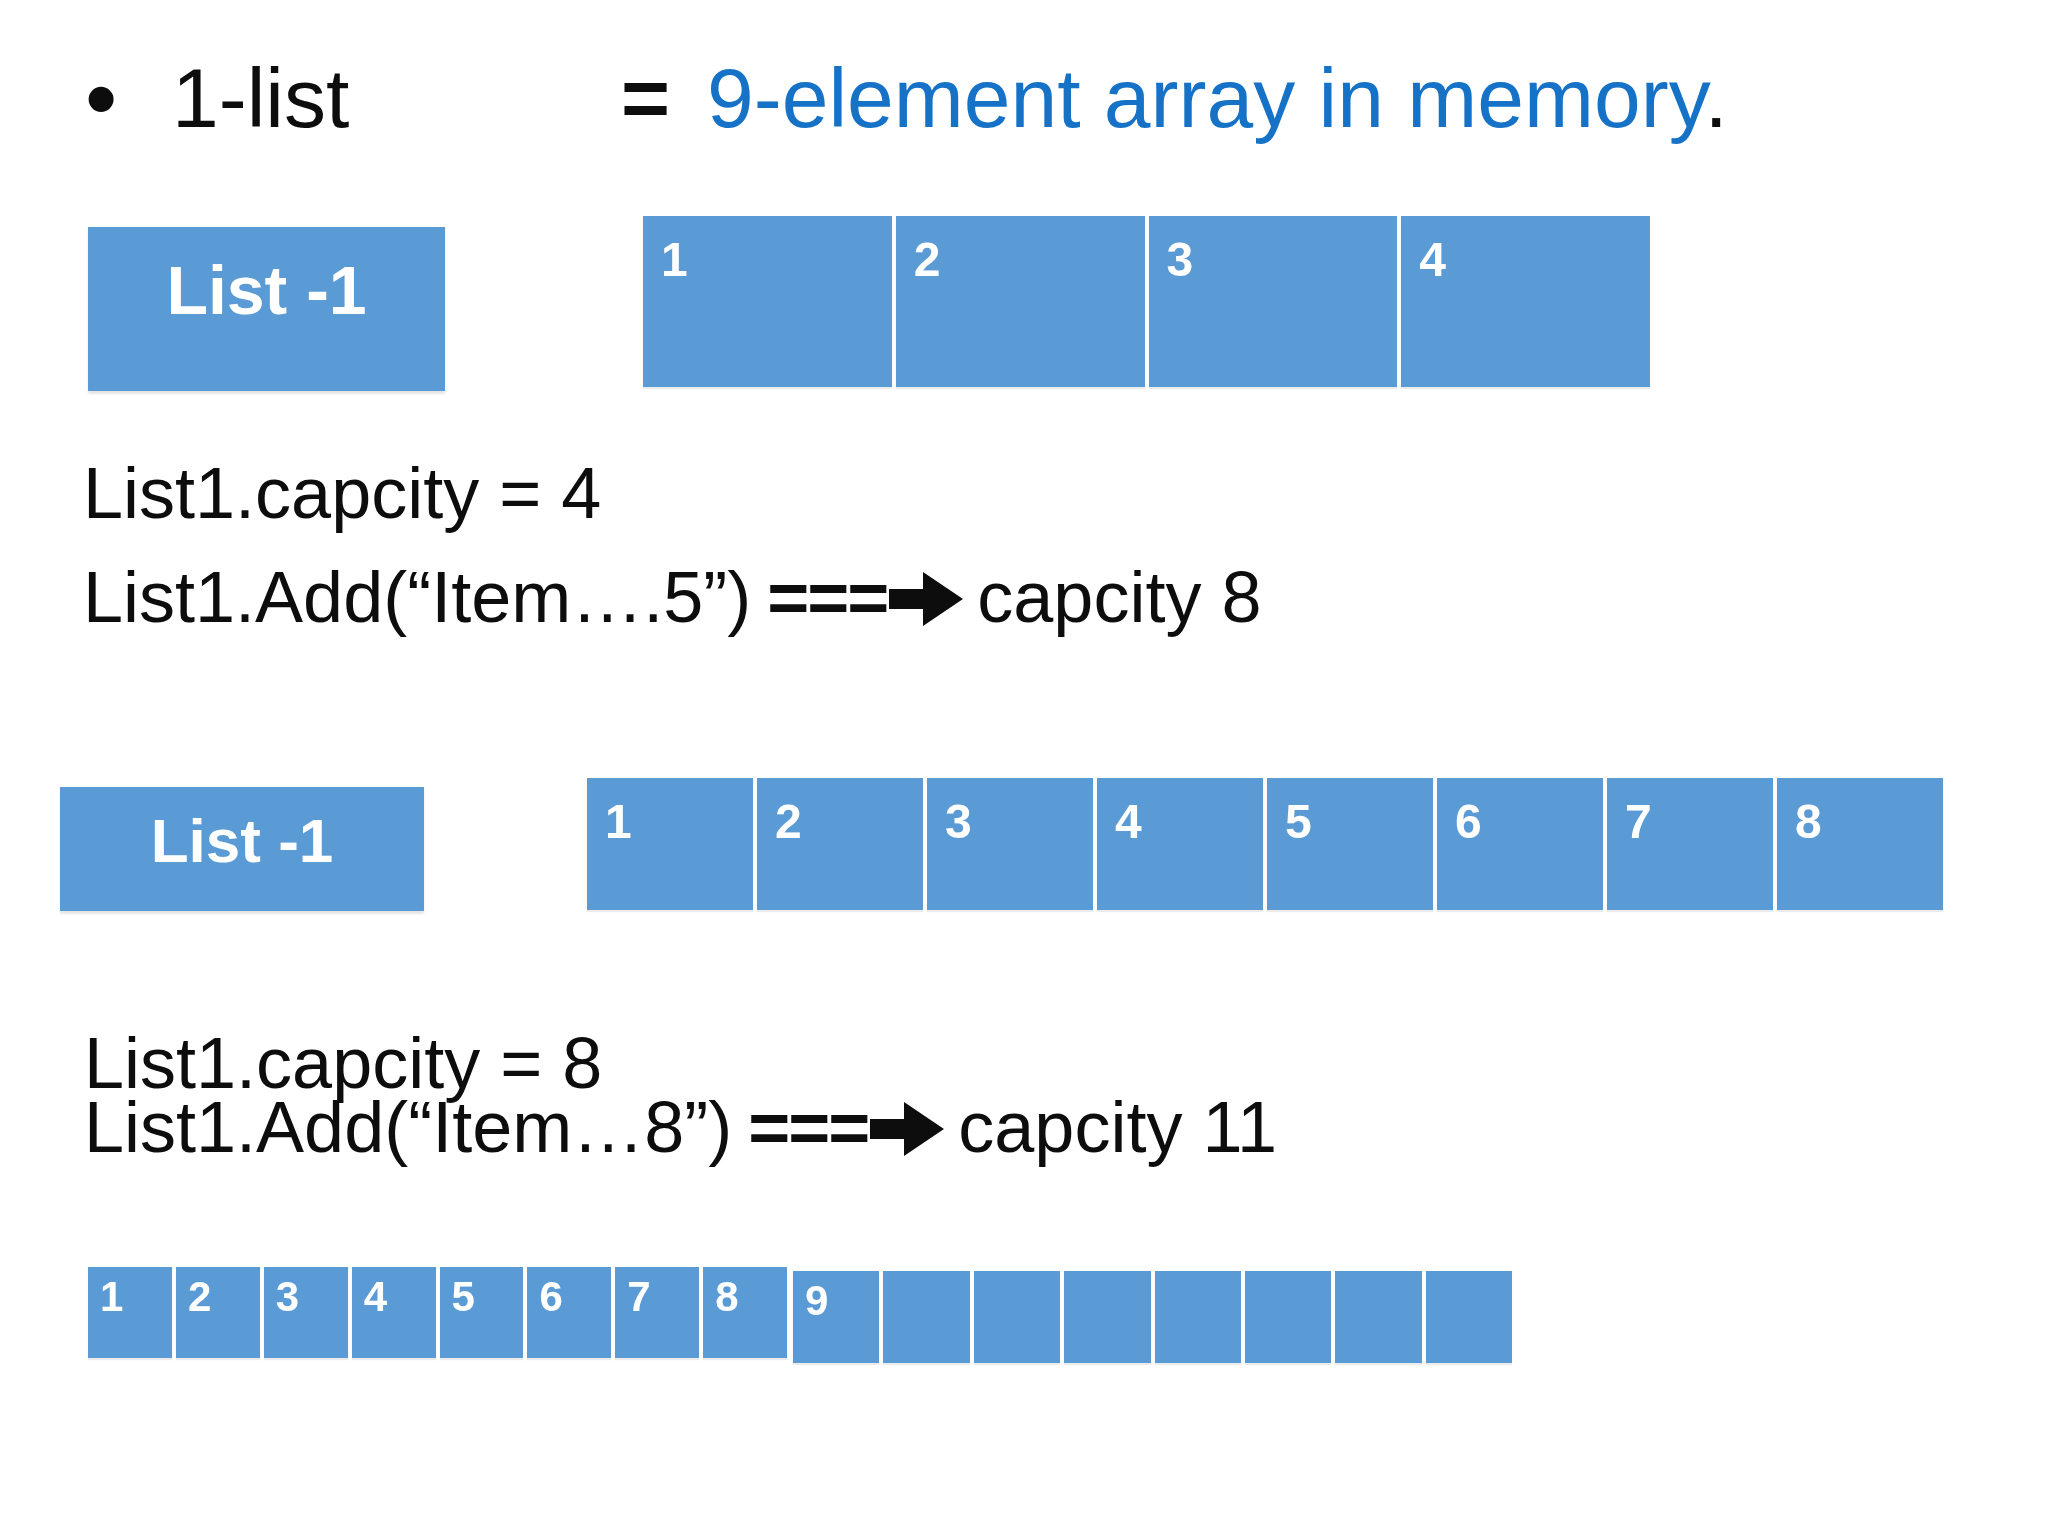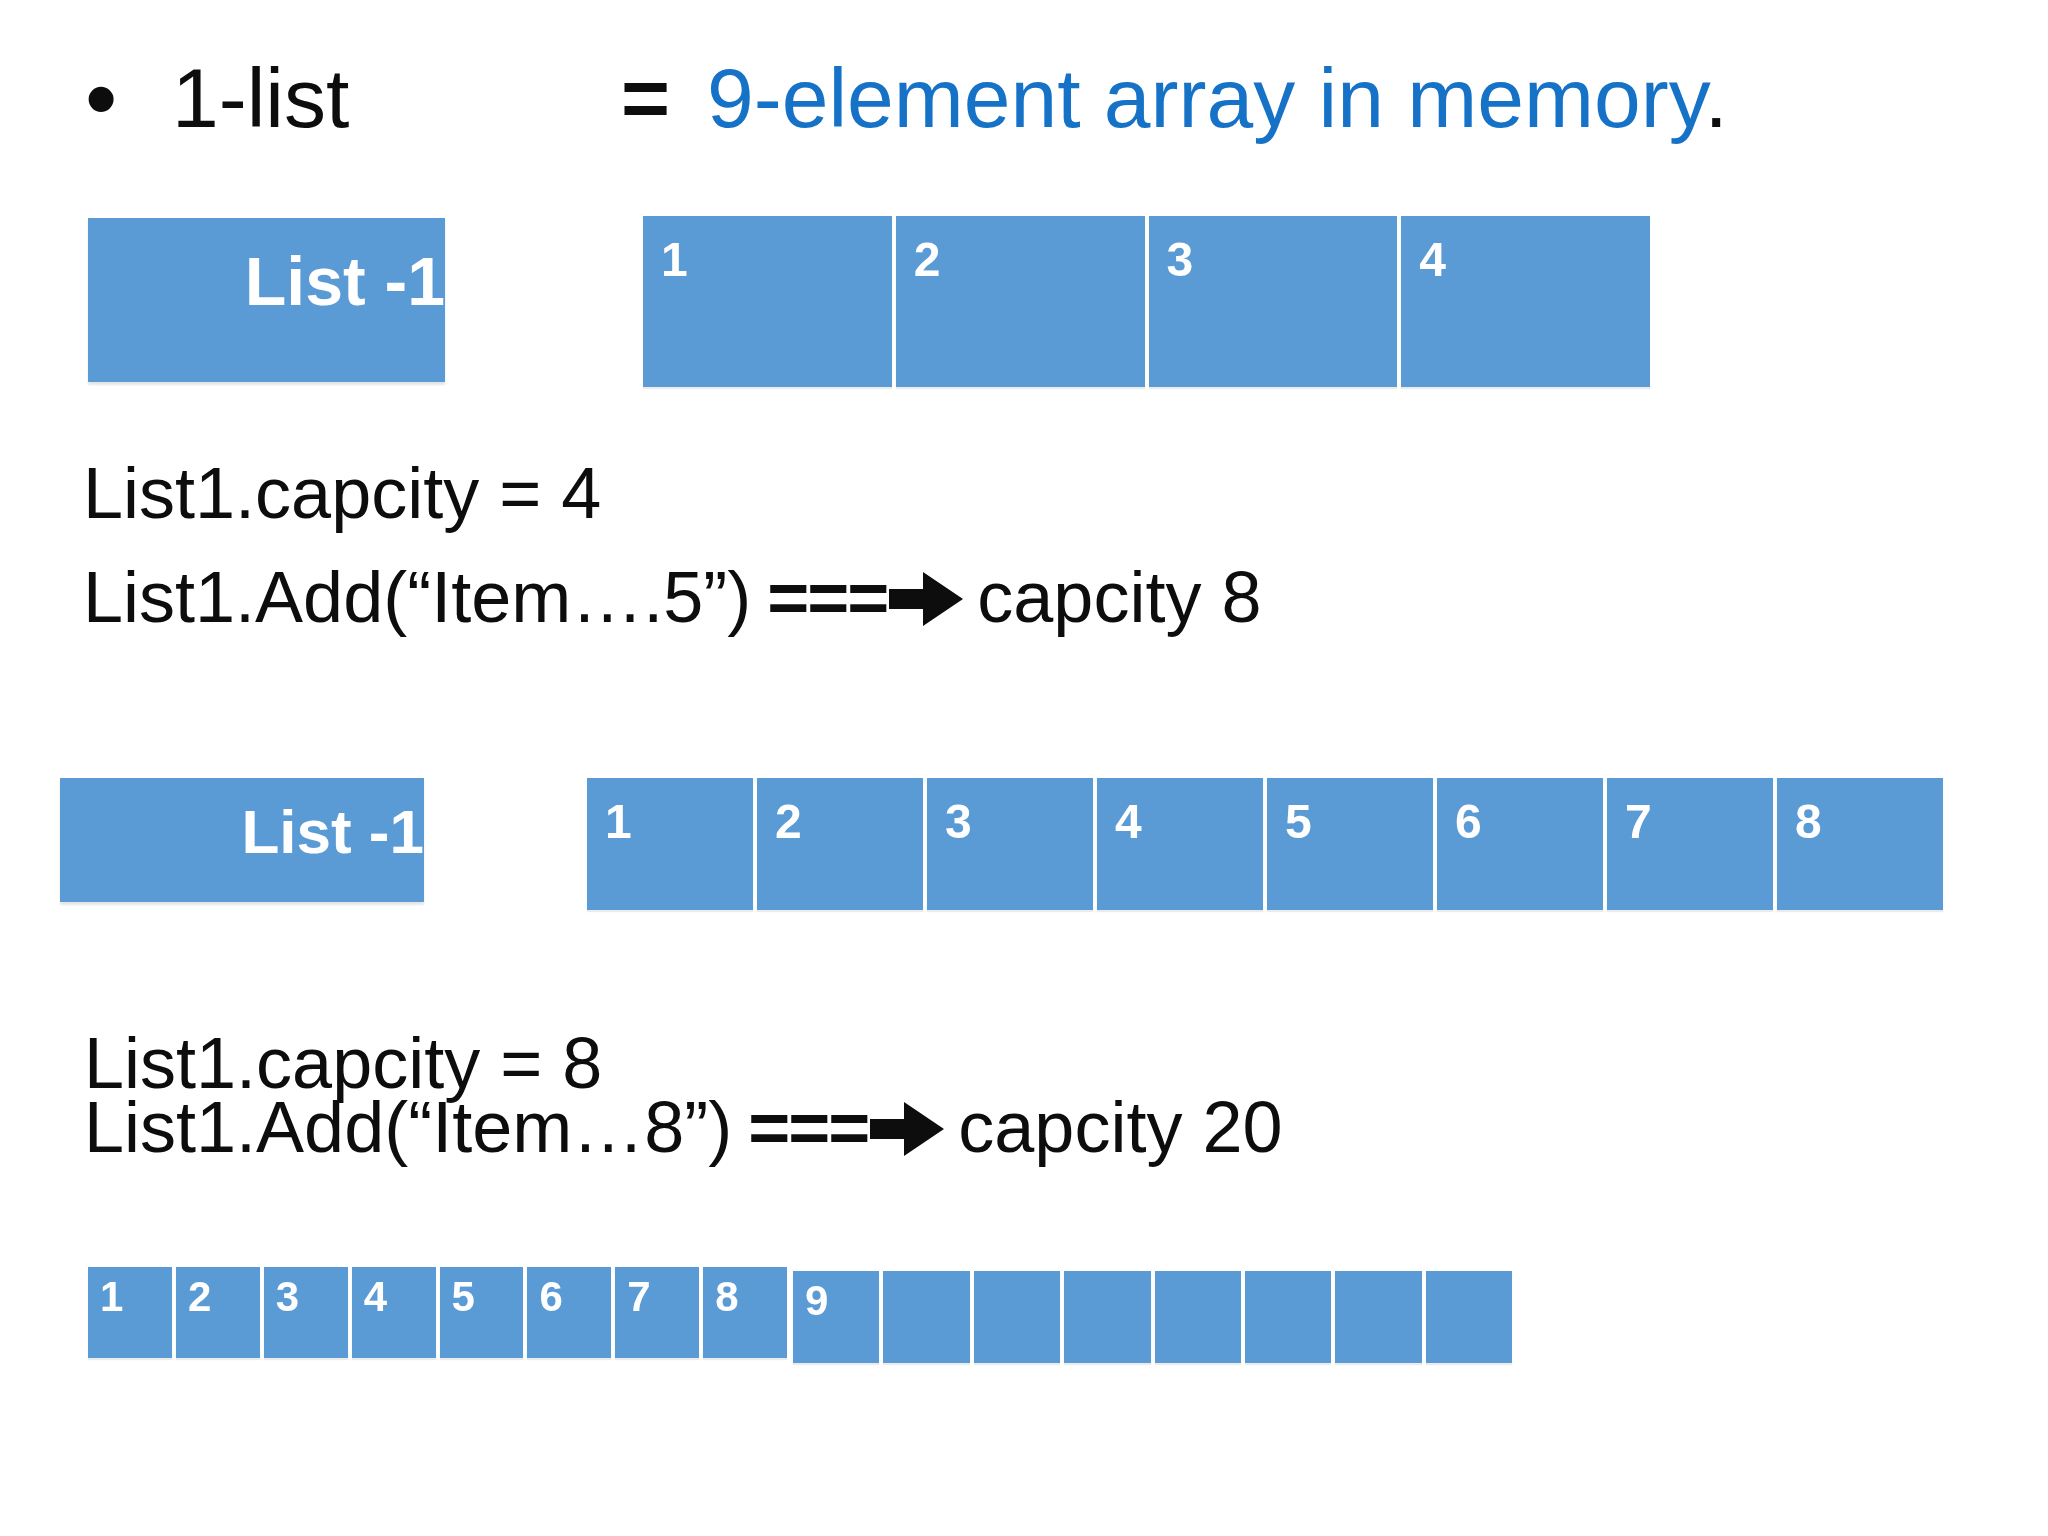--- a/index.html
+++ b/index.html
@@ -33,24 +33,25 @@
   .title .t-eq     { position: absolute; left: 621px; top: 0; font-weight: 600; }
   .title .t-def    { position: absolute; left: 707px; top: 0; color: var(--title-blue, #1572C6); }
   .title .t-period { color: var(--text, #0d0d0d); }
 
   
   .box {
     position: absolute;
     background: var(--box-blue, #5B9BD5);
     color: var(--cell-text, #ffffff);
     display: flex;
-    justify-content: flex-end;
+    justify-content: center;
     box-sizing: border-box;
     font-weight: 700;
     box-shadow: 0 3px 2px rgba(0,0,0,0.10);
+    margin-top: 9px;
   }
   .box1 { left: 88px;  top: 218px; width: 357px; height: 164px; font-size: 68px; padding-top: 24px; }
   .box2 { left: 60px;  top: 778px; width: 364px; height: 124px; font-size: 62px; padding-top: 18px; }
 
   
   .array {
     position: absolute;
     display: flex;
     gap: 4px;
   }
@@ -139,21 +140,21 @@
       <div class="cell">6</div>
       <div class="cell">7</div>
       <div class="cell">8</div>
     </div>
 
   <div class="line cap2">List1.capcity = 8</div>
 
   <div class="line add2">
     <span>List1.Add(“Item…8”)</span><span class="eq">===</span><span class="arrow"><svg viewBox="0 0 74 58" xmlns="http://www.w3.org/2000/svg">
           <polygon points="0,19 34,19 34,2 74,29 34,56 34,39 0,39"></polygon>
-        </svg></span><span>capcity 20</span>
+        </svg></span><span>capcity 11</span>
   </div>
 
   <div class="array a3a">
       <div class="cell">1</div>
       <div class="cell">2</div>
       <div class="cell">3</div>
       <div class="cell">4</div>
       <div class="cell">5</div>
       <div class="cell">6</div>
       <div class="cell">7</div>

